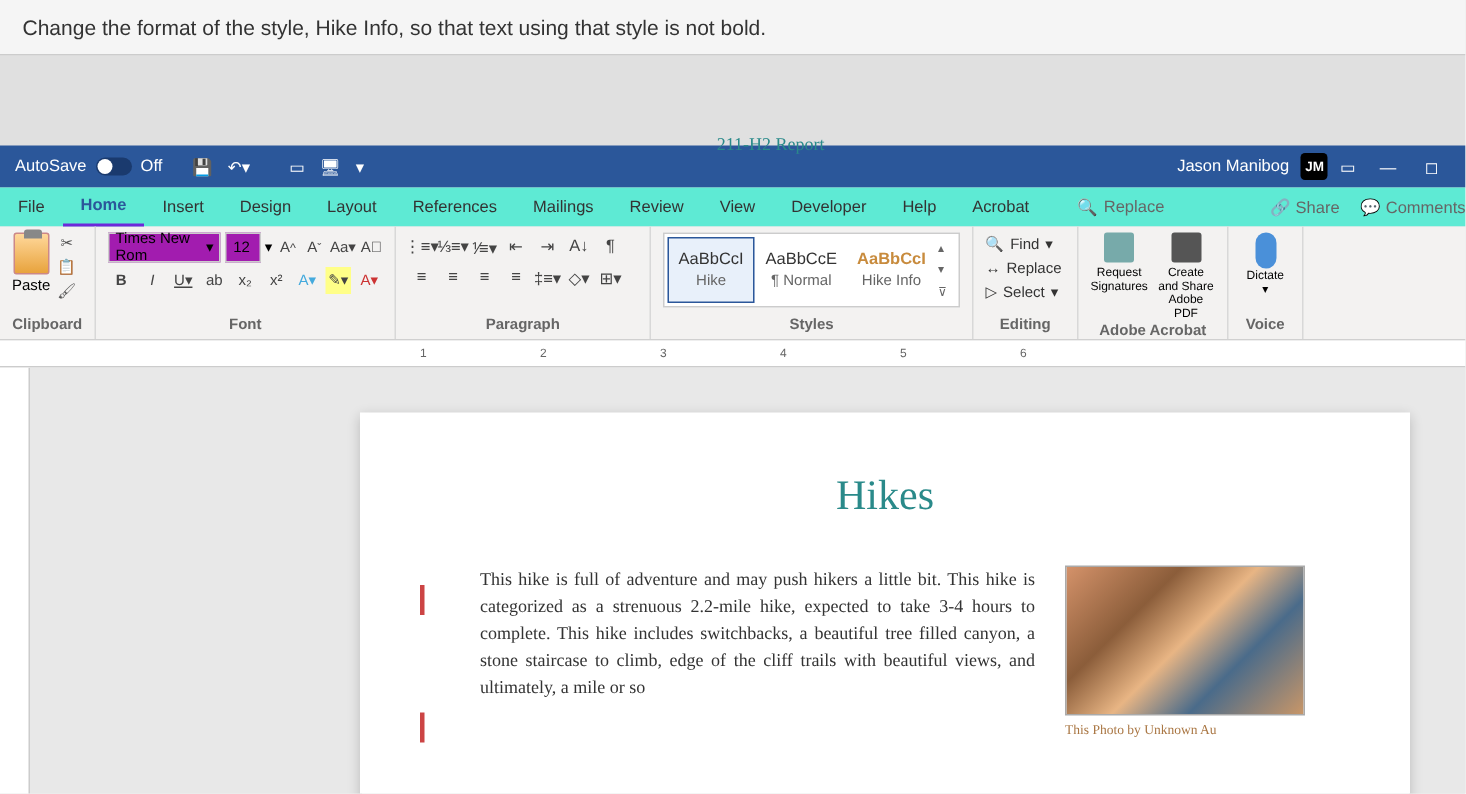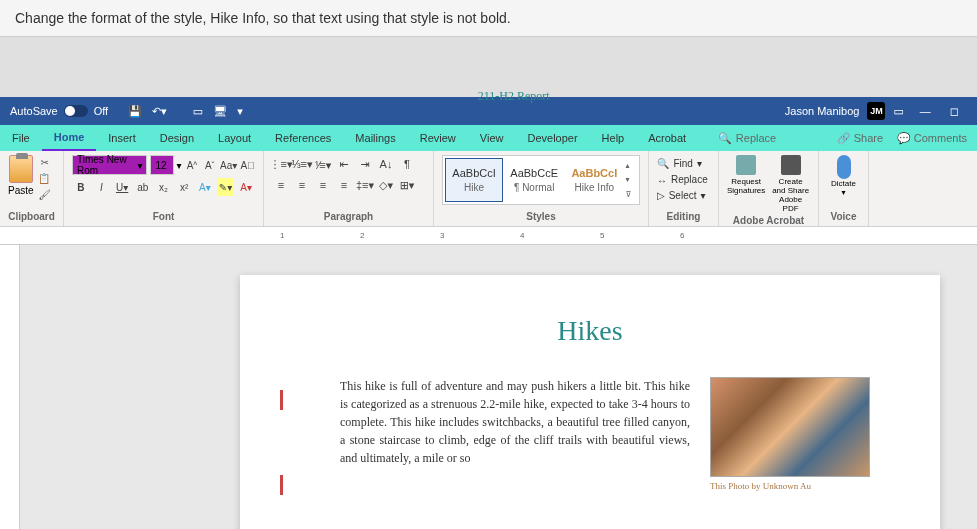--- a/index.html
+++ b/index.html
@@ -17,21 +17,21 @@
 .title-bar .qat span { cursor: pointer; }
 .title-bar .doc-title { flex: 1; text-align: center; font-size: 12px; }
 .title-bar .user-area { display: flex; align-items: center; gap: 8px; padding: 0 10px; }
 .user-badge { background: #000000; width: 18px; height: 18px; border-radius: 3px; display: flex; align-items: center; justify-content: center; font-size: 9px; font-weight: bold; }
 .win-controls span { padding: 0 8px; cursor: pointer; }
 
 .ribbon-tabs { background: #5eead4; display: flex; align-items: center; height: 26px; font-size: 11px; }
 .ribbon-tabs .tab { padding: 0 12px; height: 100%; display: flex; align-items: center; cursor: pointer; color: #333; }
 .ribbon-tabs .tab.active { border-bottom: 2px solid #6d28d9; color: #2b579a; font-weight: 600; }
 .ribbon-tabs .search-box { margin-left: 20px; display: flex; align-items: center; gap: 4px; color: #666; }
-.ribbon-tabs .right-actions { margin-left: auto; display: flex; gap: 14px; padding-right: 10px; color: #666; align-items: center; }
+.ribbon-tabs .right-actions { margin-left: auto; display: flex; gap: 14px; padding-right: 0; color: #666; align-items: center; }
 
 .ribbon { background: #f3f2f1; height: 76px; display: flex; border-bottom: 1px solid #d0d0d0; font-size: 10px; }
 .ribbon-group { border-right: 1px solid #d8d8d8; padding: 4px 8px; display: flex; flex-direction: column; justify-content: space-between; }
 .ribbon-group-label { text-align: center; color: #666; font-size: 10px; padding-top: 2px; font-weight: bold; }
 .ribbon-group.clipboard { width: 64px; }
 .paste-btn { display: flex; flex-direction: column; align-items: center; gap: 2px; cursor: pointer; }
 .paste-icon { width: 24px; height: 28px; background: linear-gradient(#ffd89b, #e8a33d); border: 1px solid #c88; border-radius: 2px; position: relative; }
 .paste-icon::before { content: ''; position: absolute; top: -3px; left: 6px; width: 12px; height: 6px; background: #888; border-radius: 2px 2px 0 0; }
 .mini-icons { display: flex; flex-direction: column; gap: 2px; margin-left: 4px; }
 .mini-icons span { width: 14px; height: 14px; display: flex; align-items: center; justify-content: center; cursor: pointer; color: #555; }
@@ -70,21 +70,21 @@
 
 .ruler { background: #fff; height: 18px; border-bottom: 1px solid #ccc; font-size: 8px; color: #666; padding-left: 240px; position: relative; display: flex; align-items: center; }
 
 .doc-area { background: #e8e8e8; height: 310px; overflow: hidden; position: relative; display: flex; }
 .vruler { width: 20px; background: #fff; border-right: 1px solid #ccc; }
 .page { background: #fff; width: 700px; margin-left: 220px; margin-top: 30px; box-shadow: 0 2px 8px rgba(0,0,0,0.2); padding: 40px 50px; position: relative; min-height: 400px; }
 .doc-title { color: #2a8a8a; font-family: 'Times New Roman', serif; font-size: 28px; text-align: center; margin-bottom: 30px; }
 .doc-bar { position: absolute; left: 40px; width: 3px; height: 20px; background: #cc4444; }
 .doc-heading { color: #cc4444; font-family: 'Times New Roman', serif; font-size: 15px; font-weight: bold; margin-left: 30px; margin-bottom: 15px; }
 .doc-body-wrap { display: flex; gap: 20px; margin-left: 30px; }
-.doc-body { font-family: 'Times New Roman', serif; font-size: 12px; color: #333; line-height: 1.5; flex: 1; text-align: justify; margin-left: 20px; }
+.doc-body { font-family: 'Times New Roman', serif; font-size: 12px; color: #333; line-height: 1.5; flex: 1; text-align: justify; }
 .doc-img-wrap { width: 180px; }
 .doc-img { width: 160px; height: 100px; background: linear-gradient(135deg, #d4926a 0%, #8b5d3a 30%, #e8b584 50%, #4a6b8a 70%, #c89668 100%); border: 1px solid #aaa; }
 .doc-caption { font-size: 9px; color: #a74; margin-top: 4px; font-family: 'Times New Roman', serif; }
 .cursor-arrow { position: absolute; top: 35px; left: 520px; font-size: 14px; color: #000; }
 </style>
 </head>
 <body>
 
 <div class="instruction-bar">Change the format of the style, Hike Info, so that text using that style is not bold.</div>
 

